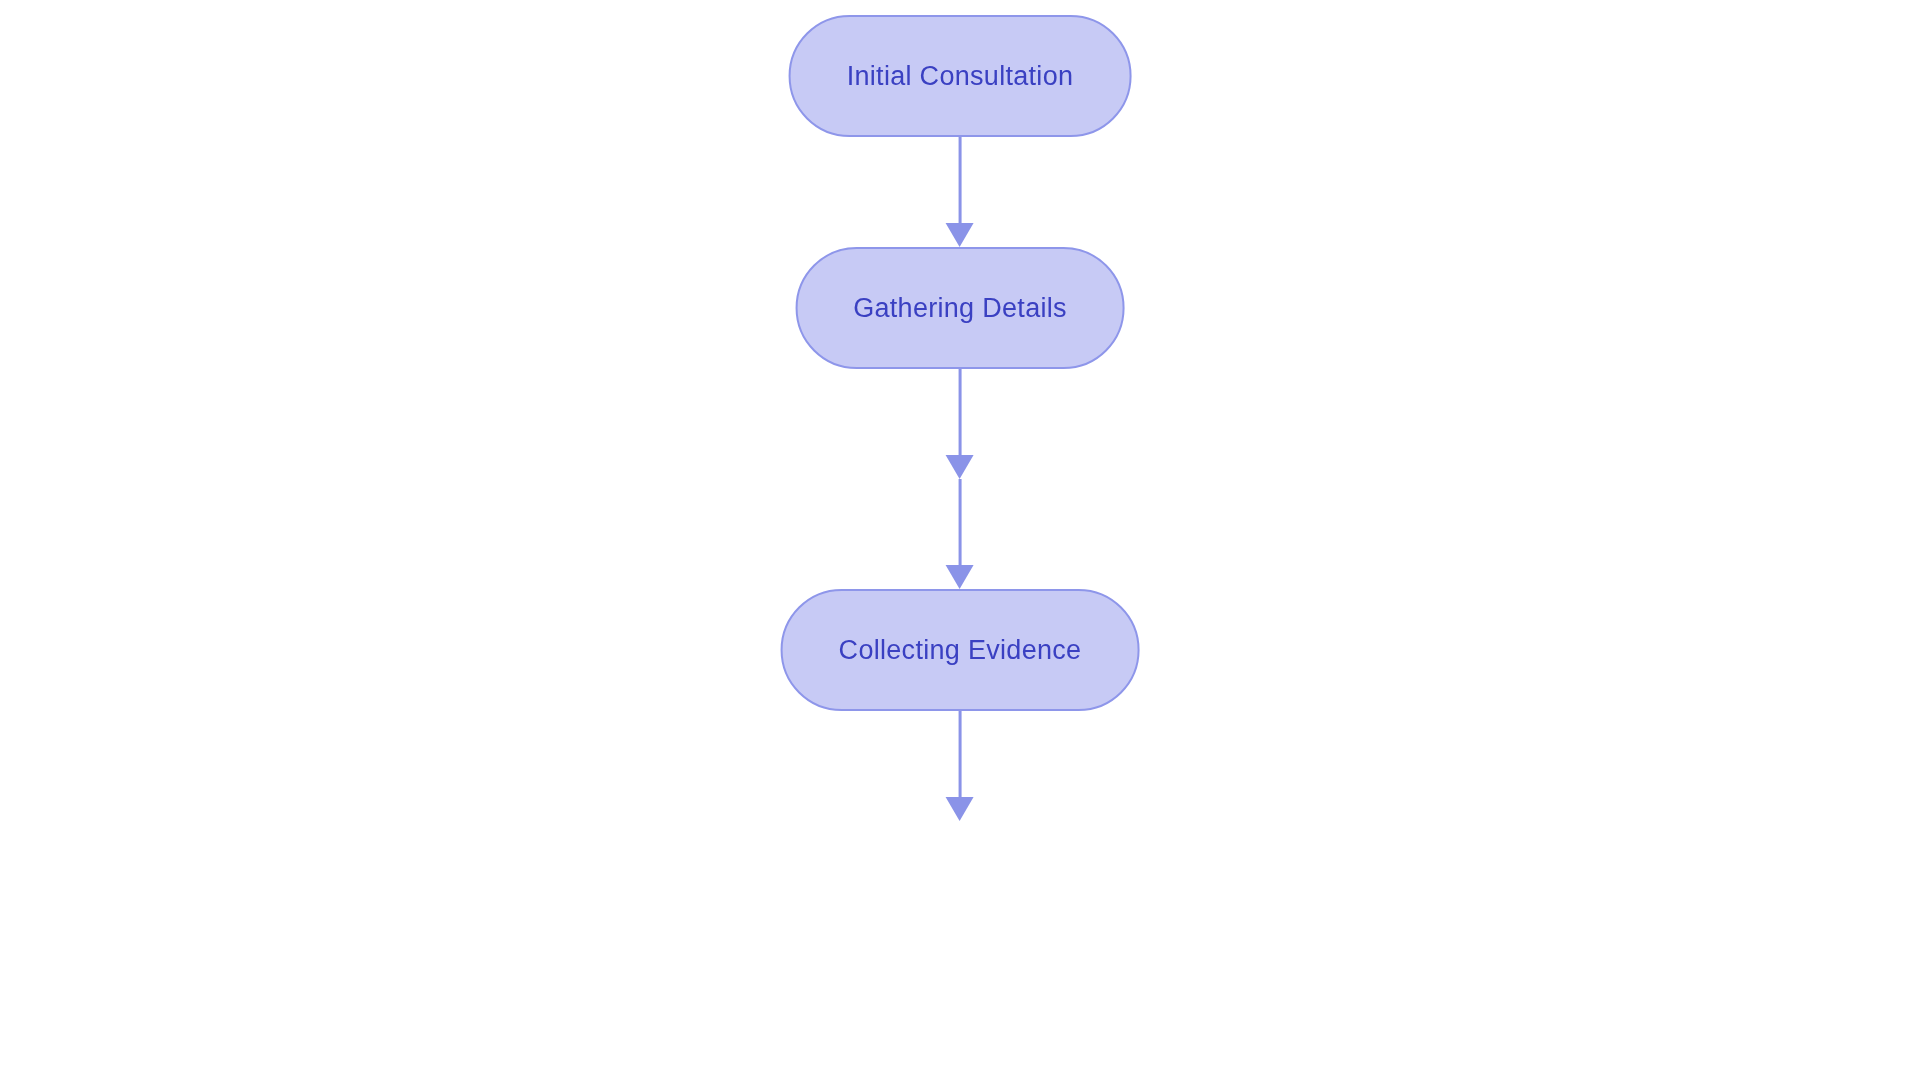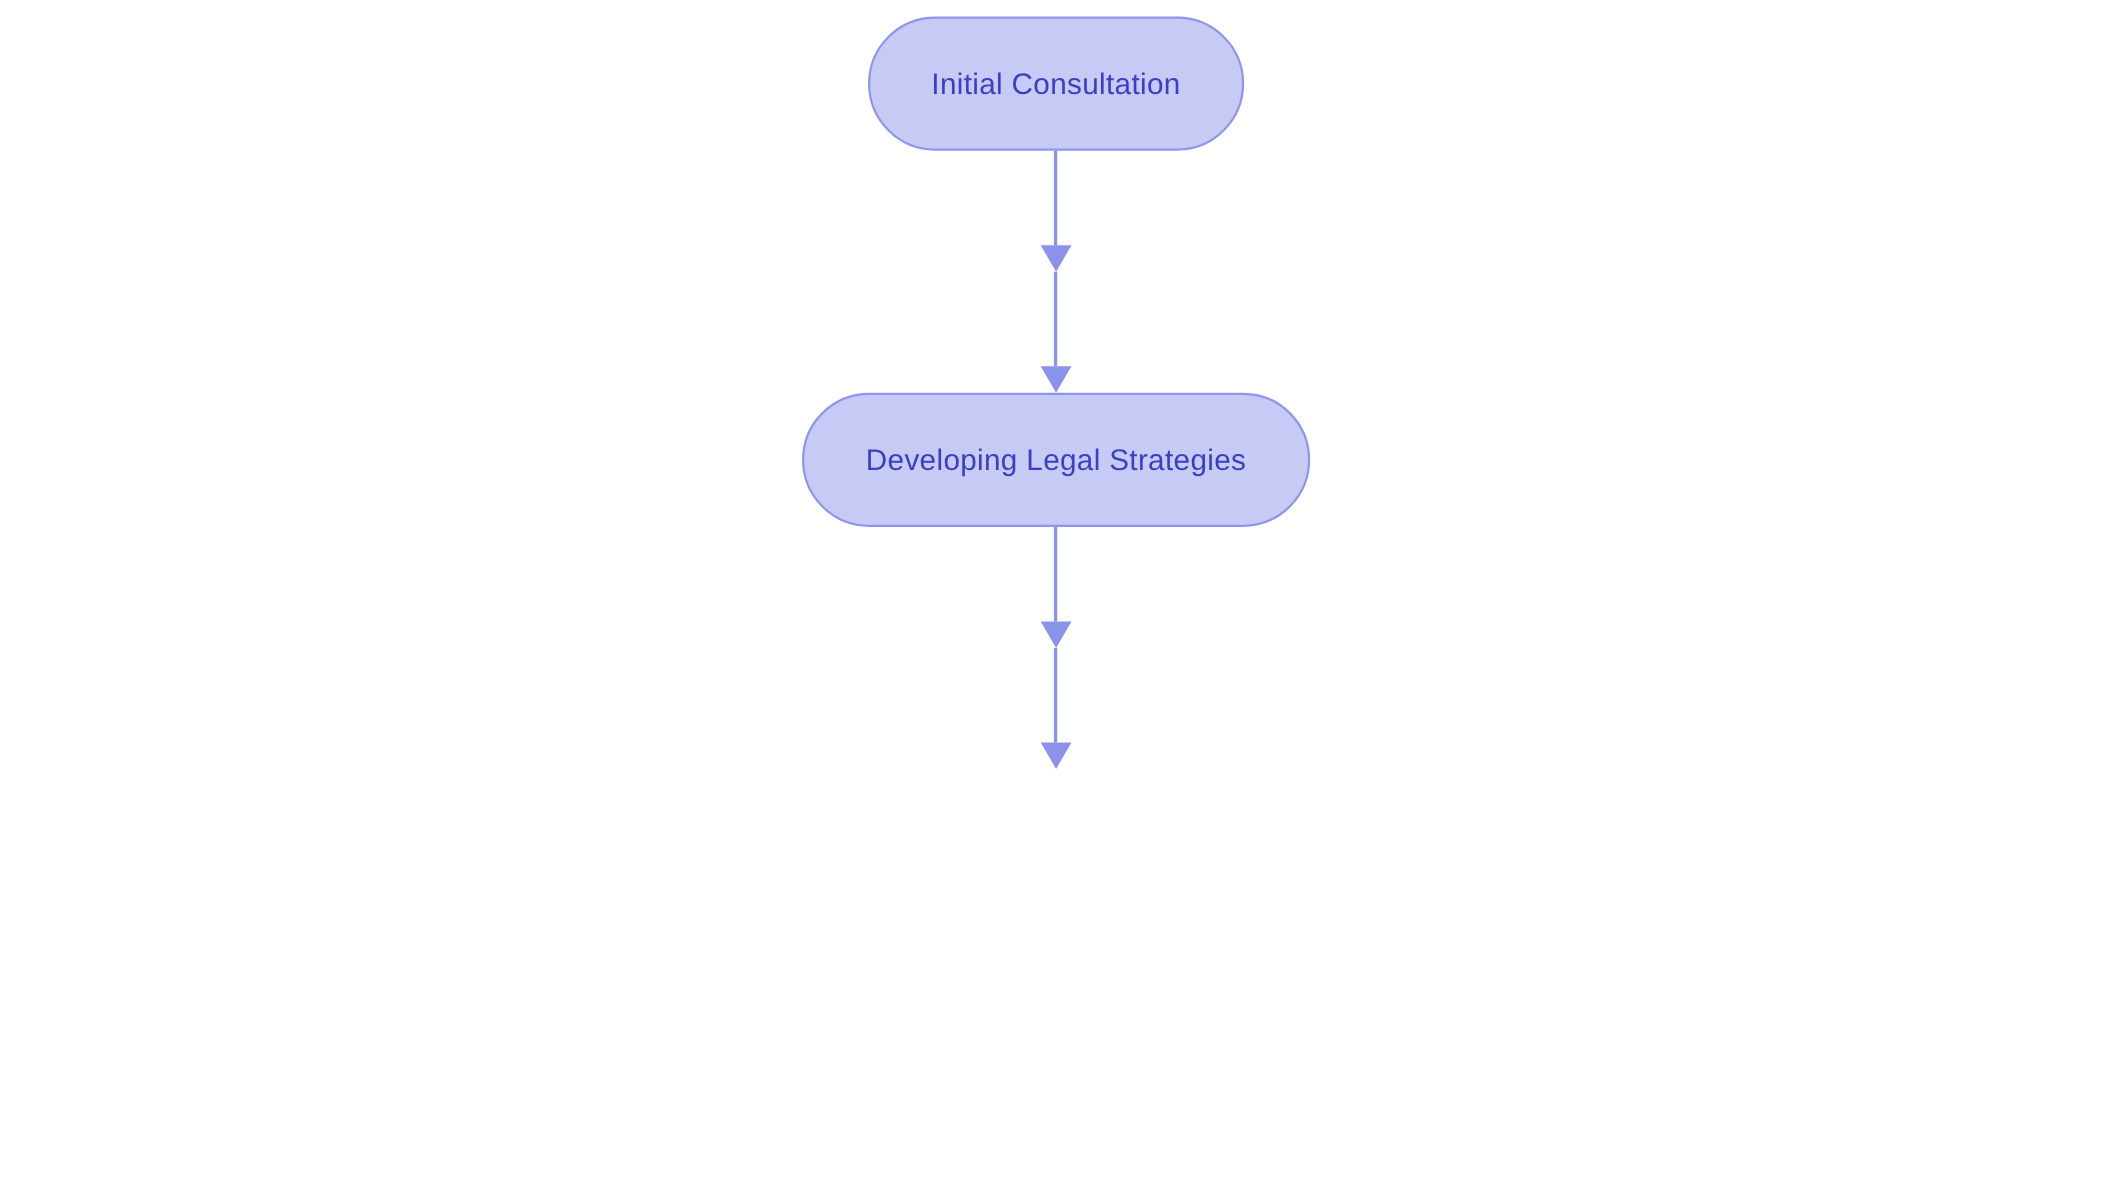--- a/index.html
+++ b/index.html
@@ -77,36 +77,39 @@
 
     <div class="flow-node">
       <span class="node-label">Initial Consultation</span>
     </div>
 
     <div class="flow-arrow">
       <div class="arrow-line"></div>
       <div class="arrow-head"></div>
     </div>
 
-
-    <div class="flow-arrow">
-      <div class="arrow-line"></div>
-      <div class="arrow-head"></div>
-    </div>
-
     <div class="flow-node">
-      <span class="node-label">Developing Legal Strategies</span>
+      <span class="node-label">Gathering Details</span>
     </div>
 
     <div class="flow-arrow">
       <div class="arrow-line"></div>
       <div class="arrow-head"></div>
     </div>
 
 
     <div class="flow-arrow">
       <div class="arrow-line"></div>
       <div class="arrow-head"></div>
     </div>
 
+    <div class="flow-node">
+      <span class="node-label">Collecting Evidence</span>
+    </div>
+
+    <div class="flow-arrow">
+      <div class="arrow-line"></div>
+      <div class="arrow-head"></div>
+    </div>
+
 
   </div>
 </div>
 
 </body></html>

